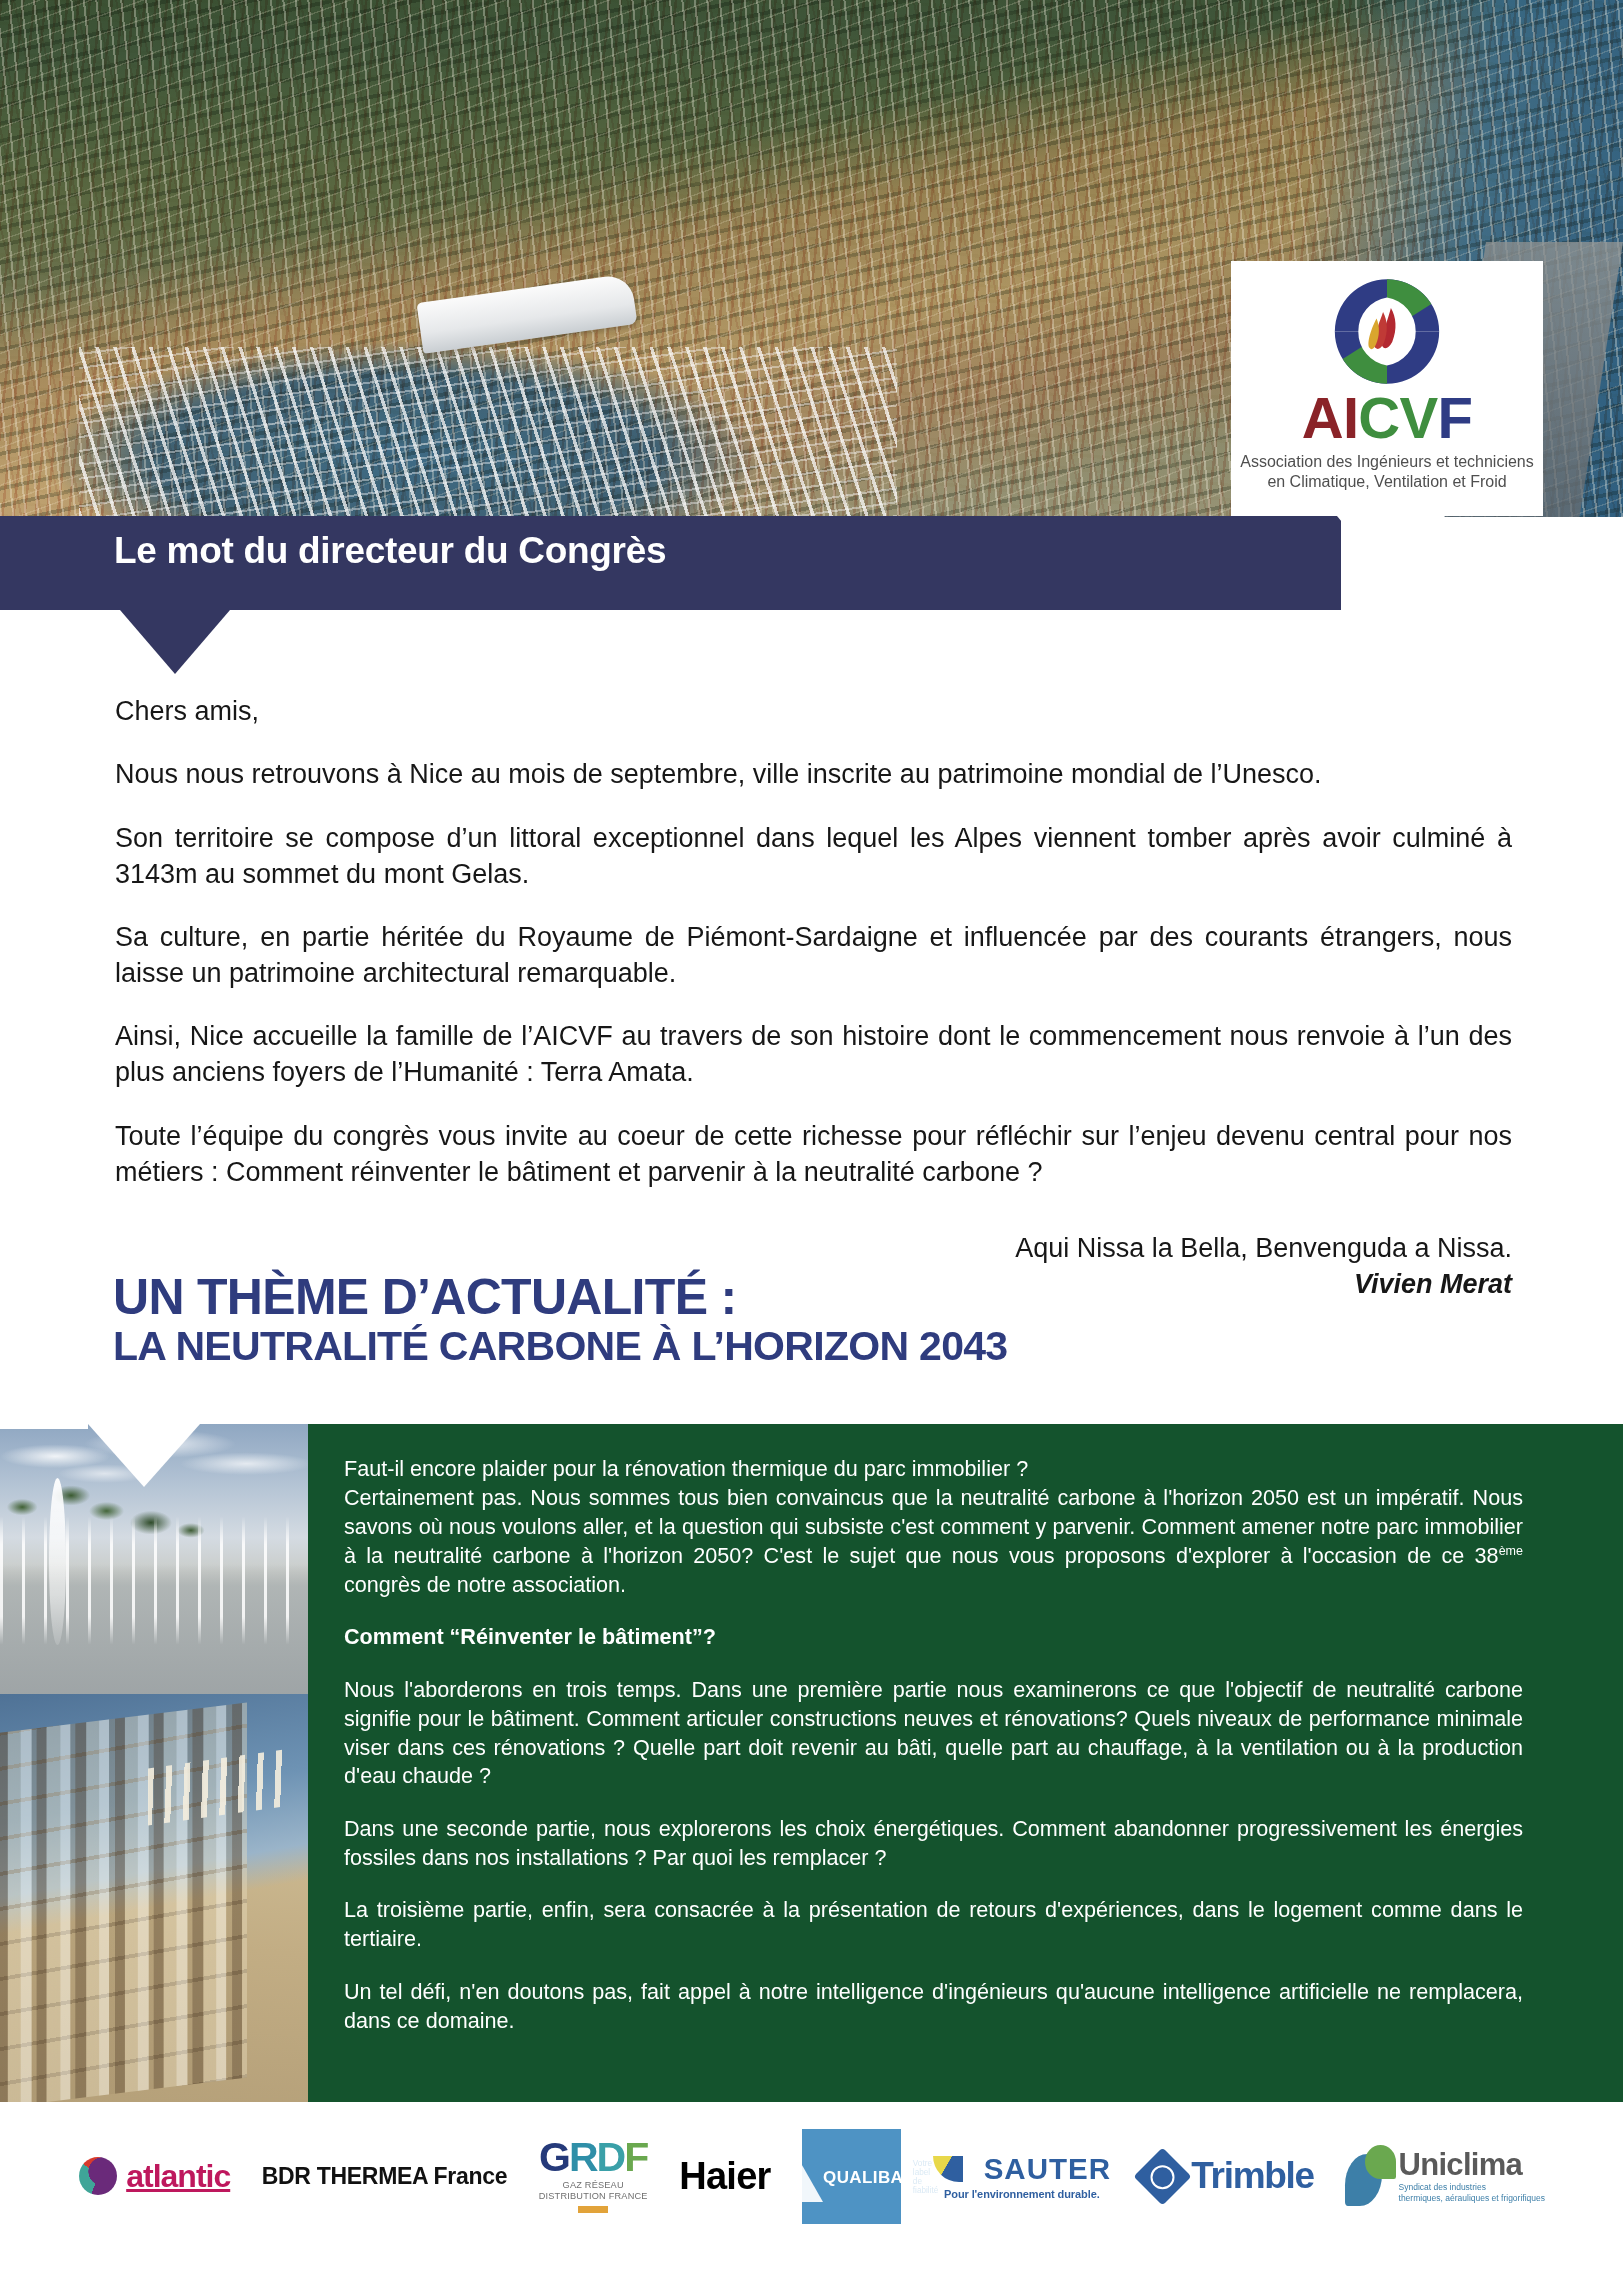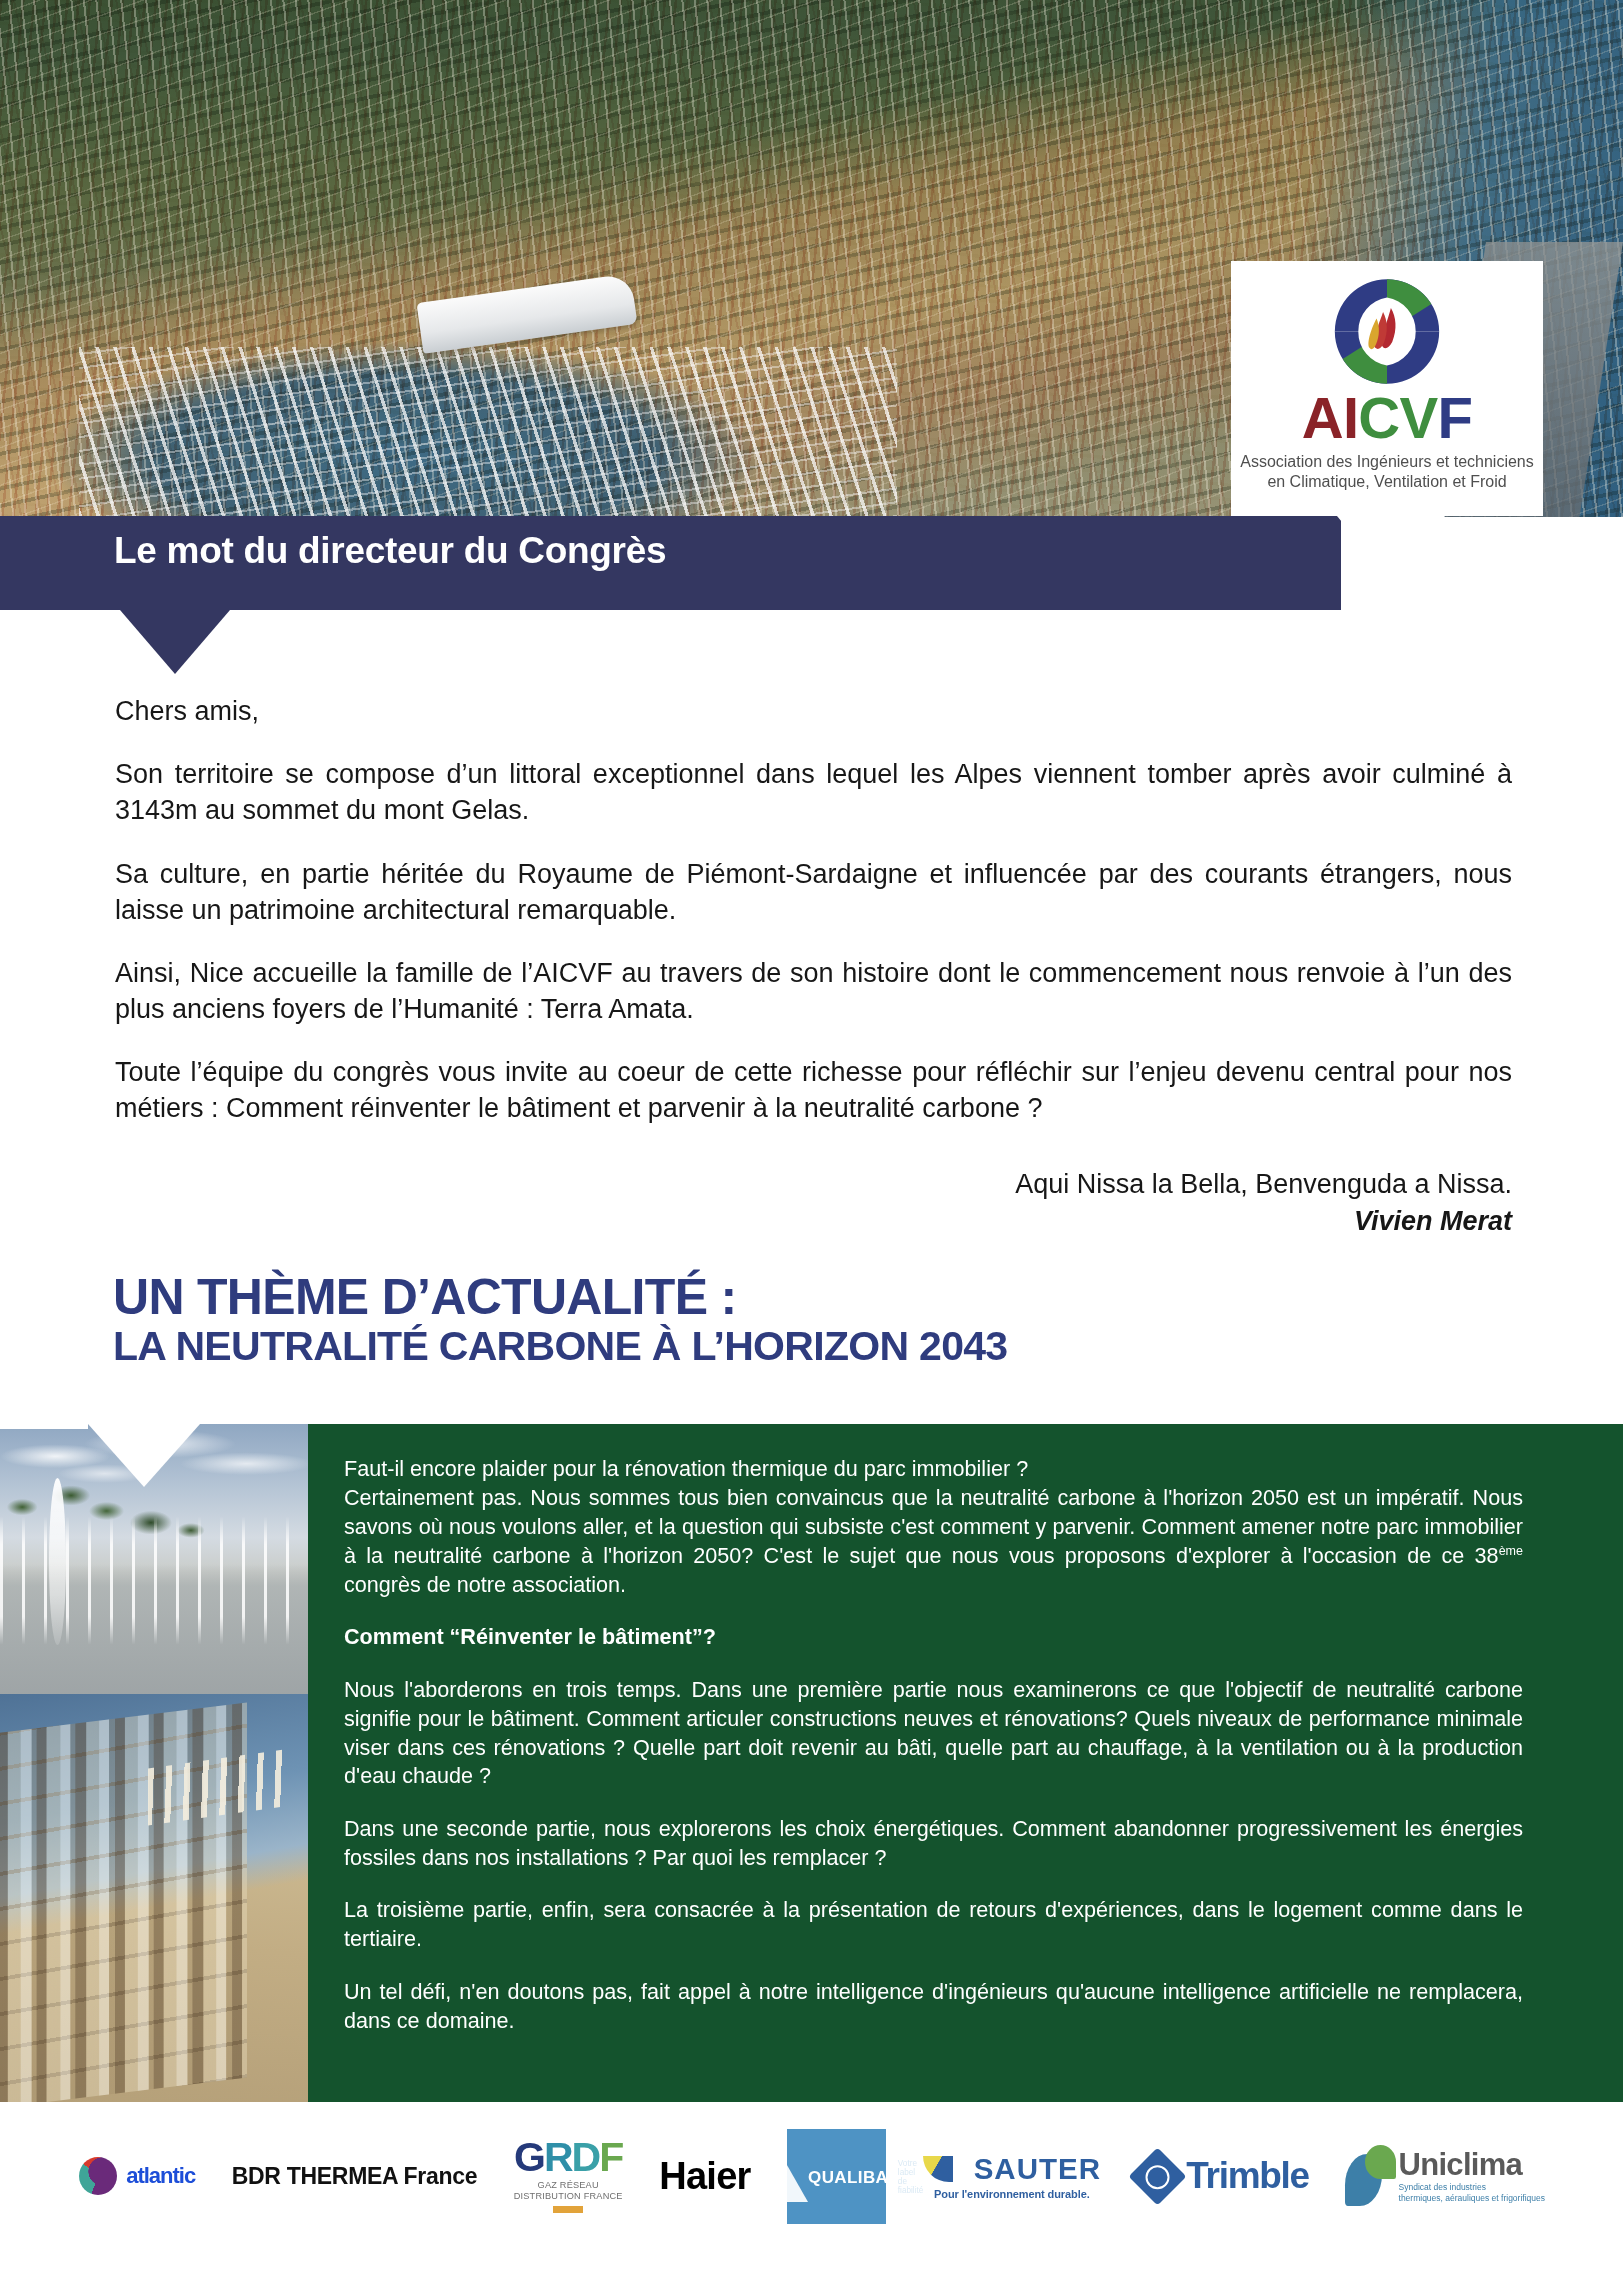--- a/index.html
+++ b/index.html
@@ -338,21 +338,21 @@
 
   
   .lg-atlantic { gap: 9.2px; }
   .lg-atlantic .swirl {
     width: 38px; height: 38px; border-radius: 50%;
     background:
       radial-gradient(circle at 62% 38%, #6a2a7a 0 42%, rgba(0,0,0,0) 43%),
       conic-gradient(from 200deg, #3fa598 0deg 110deg, #d83a2c 110deg 230deg, #6a2a7a 230deg 360deg);
   }
   .lg-atlantic .word {
-    font-size: 22px; font-weight: 700; color: #1d4ed8; letter-spacing: -1px;
+    font-size: 32px; font-weight: 700; color: #be185d; letter-spacing: -1px; text-decoration: underline;
   }
   
   .lg-bdr .word { font-size: 23px; font-weight: 700; color: #111; letter-spacing: -0.3px; }
   
   .lg-grdf { flex-direction: column; justify-content: center; }
   .lg-grdf .word { font-size: 41px; font-weight: 700; letter-spacing: -2px; line-height: .92; }
   .lg-grdf .word .g { color: #253a7a; }
   .lg-grdf .word .r { color: #2f8fa8; }
   .lg-grdf .word .d { color: #3aa0a8; }
   .lg-grdf .word .f { color: #6aa84f; }
@@ -447,20 +447,21 @@
 </div>
 <div class="logo-notch"></div>
 
 <div class="title-bar">
   <div class="title-bar-text">Le mot du directeur du Congrès</div>
 </div>
 <div class="title-notch"></div>
 
 <div class="letter">
   <p class="nojust">Chers amis,</p>
+  <p>Nous nous retrouvons à Nice au mois de septembre, ville inscrite au patrimoine mondial de l’Unesco.</p>
   <p>Son territoire se compose d’un littoral exceptionnel dans lequel les Alpes viennent tomber après avoir culminé à 3143m au sommet du mont Gelas.</p>
   <p>Sa culture, en partie héritée du Royaume de Piémont-Sardaigne et influencée par des courants étrangers, nous laisse un patrimoine architectural remarquable.</p>
   <p>Ainsi, Nice accueille la famille de l’AICVF au travers de son histoire dont le commencement nous renvoie à l’un des plus anciens foyers de l’Humanité : Terra Amata.</p>
   <p>Toute l’équipe du congrès vous invite au coeur de cette richesse pour réfléchir sur l’enjeu devenu central pour nos métiers : Comment réinventer le bâtiment et parvenir à la neutralité carbone ?</p>
   <div class="sign">
     <span>Aqui Nissa la Bella, Benvenguda a Nissa.</span>
     <span class="name">Vivien Merat</span>
   </div>
 </div>
 

